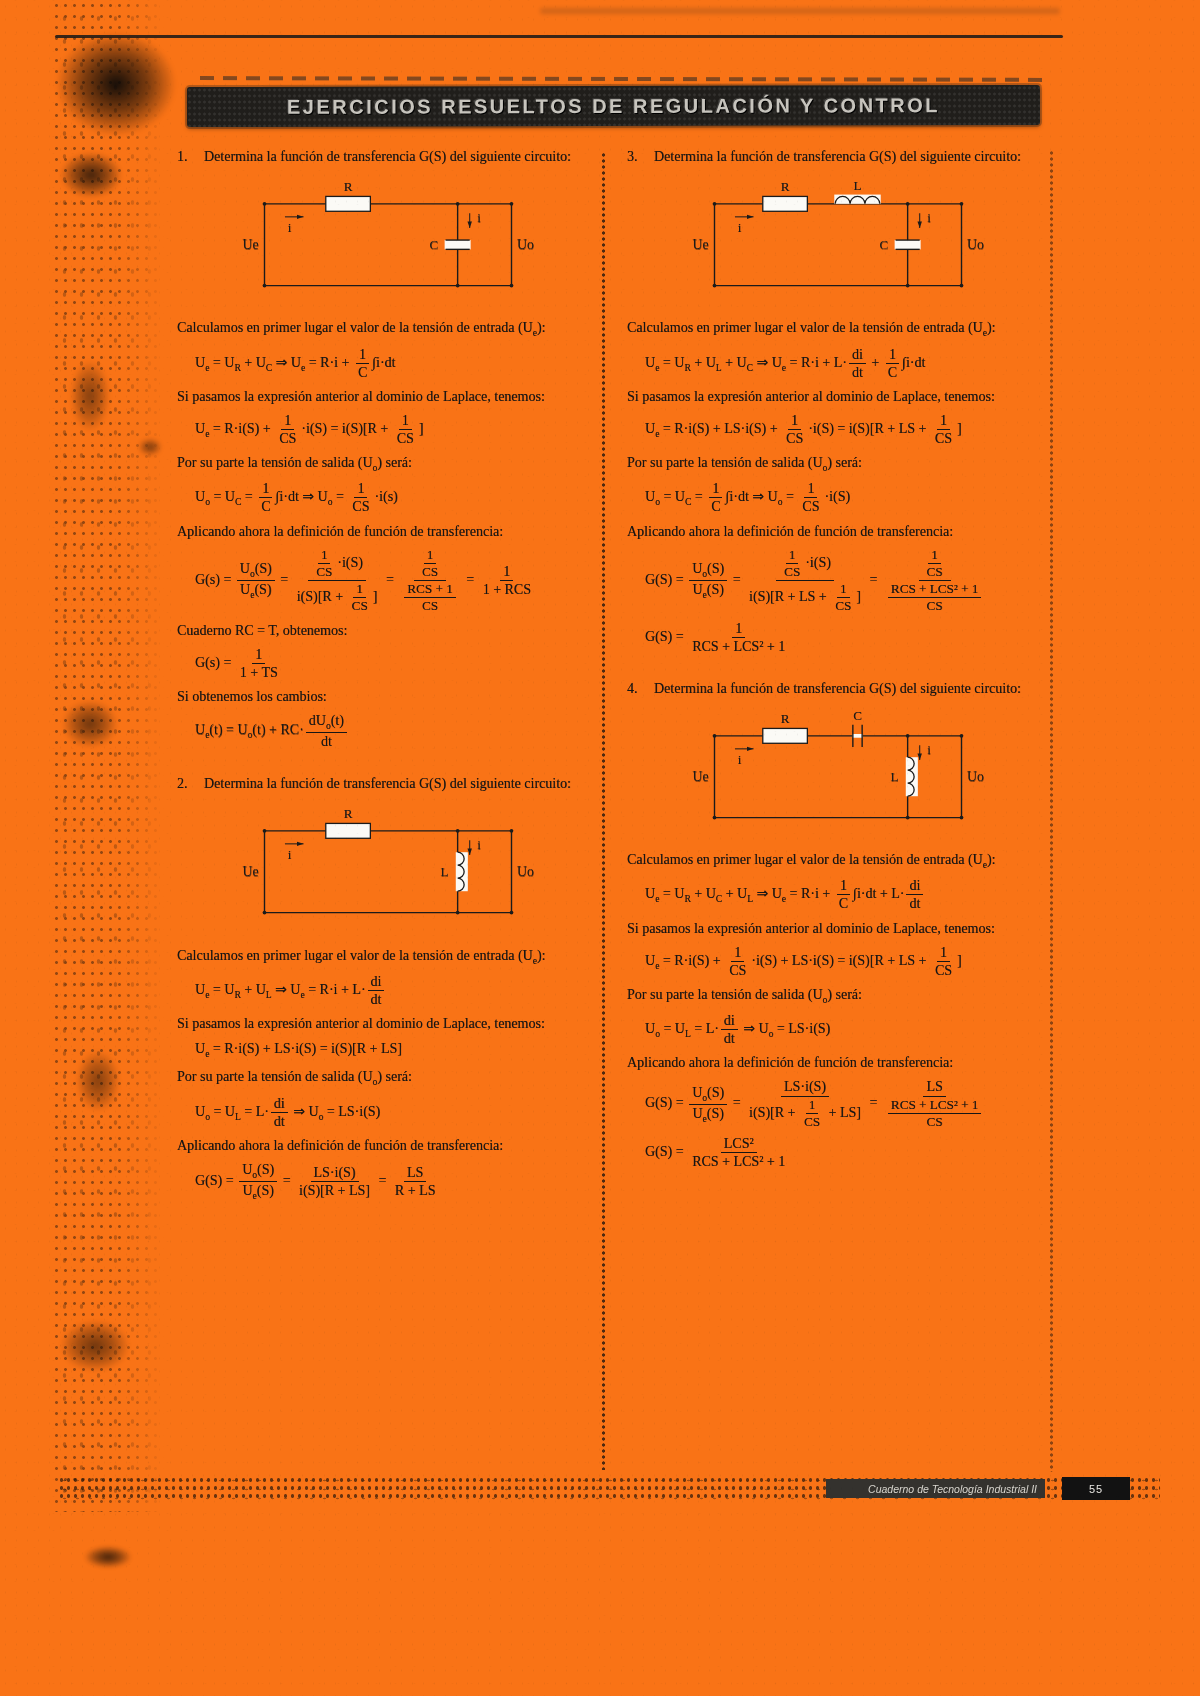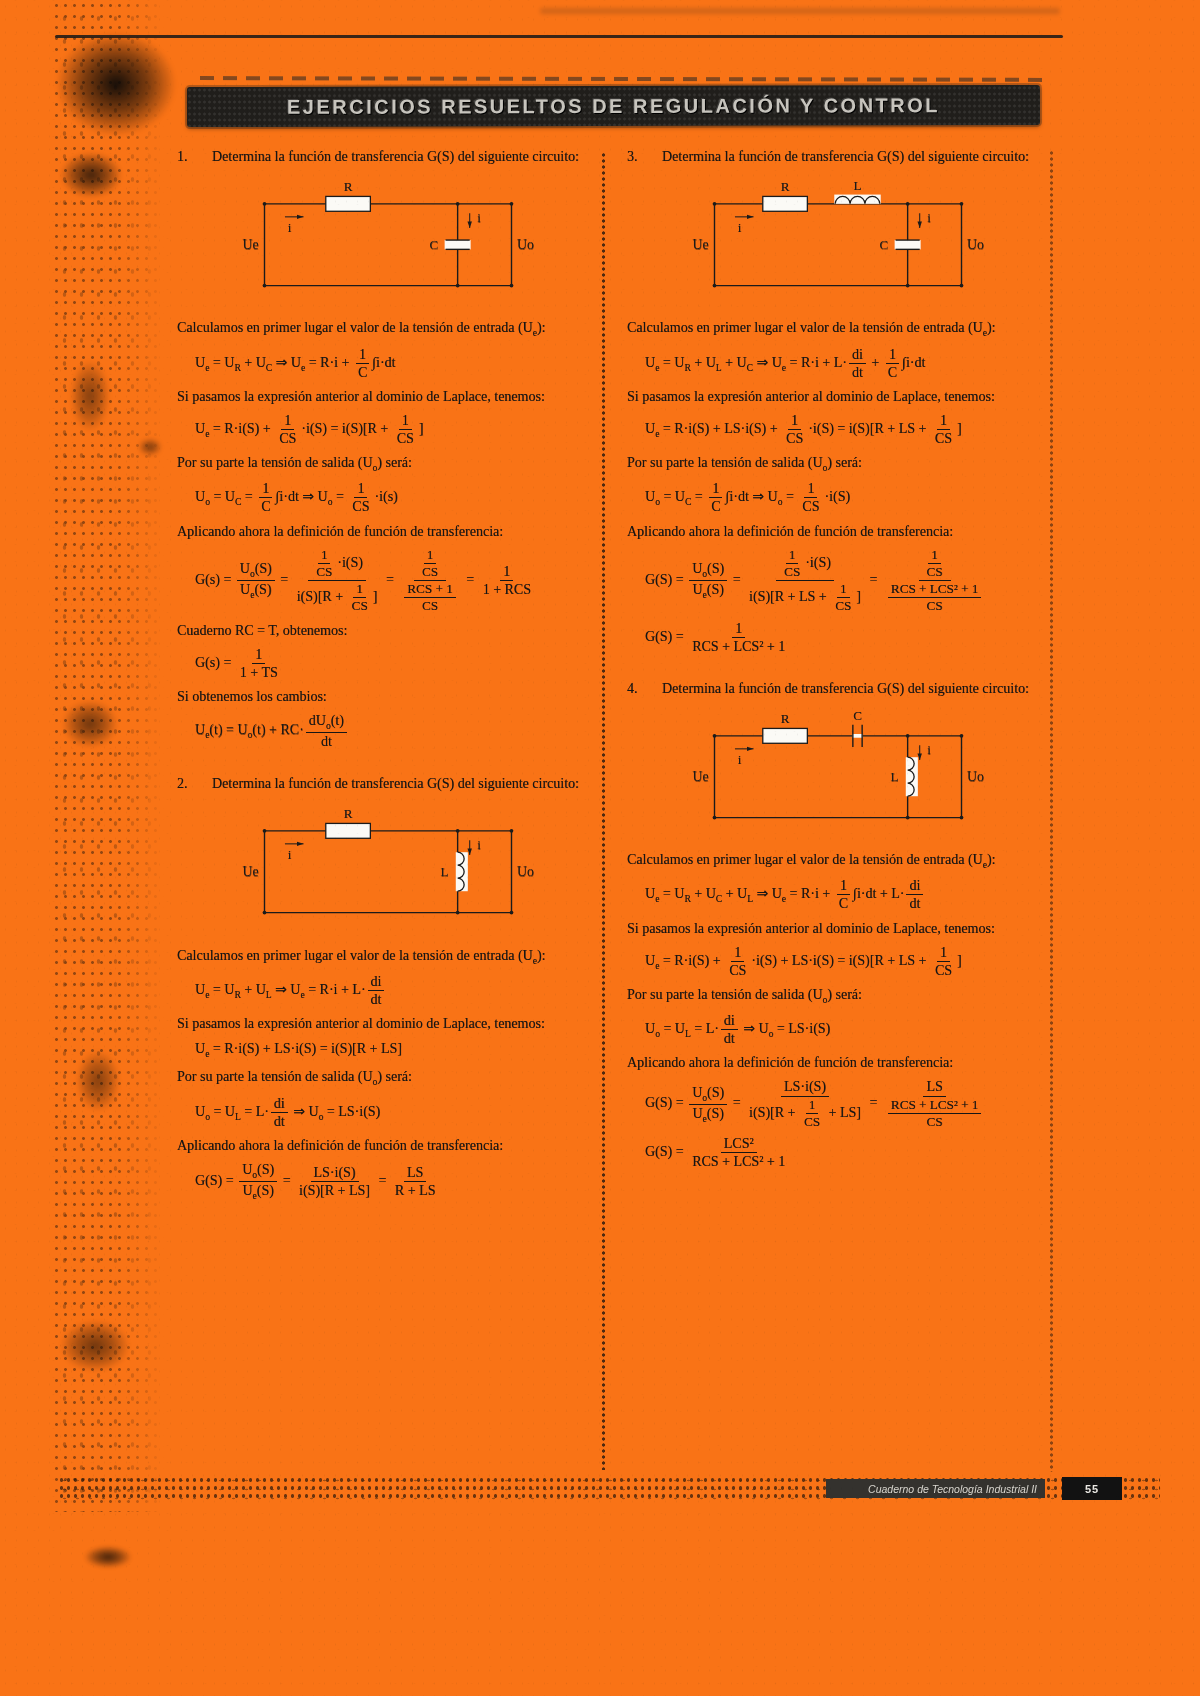--- a/index.html
+++ b/index.html
@@ -103,21 +103,21 @@
     position: absolute; top: 148px; width: 422px;
     font-size: 14px; line-height: 1.3;
     text-shadow: .3px .3px .5px rgba(10,10,10,.5);
   }
   .col-left  { left: 177px; }
   .col-right { left: 627px; }
   .exercise + .exercise { margin-top: 26px; }
 
   .ex-head { display: flex; gap: 9px; margin-bottom: 4px; }
   .ex-num { flex: 0 0 18px; }
-  .ex-title { flex: 1; margin-left: 8px; }
+  .ex-title { flex: 1; }
 
   .circuit { text-align: center; margin: 10px 0 6px; }
   .para { margin: 8px 0 4px; }
   .formula { margin: 7px 0 7px 18px; font-size: 14px; }
 
   .frac { display: inline-flex; flex-direction: column; align-items: center;
     vertical-align: middle; margin: 0 2px; }
   .frac .num { display: block; padding: 0 3px 1px; border-bottom: 1px solid #161616;
     line-height: 1.08; text-align: center; }
   .frac .den { display: block; padding: 1px 3px 0; line-height: 1.08; text-align: center; }
@@ -126,24 +126,24 @@
 
   
   .footer-strip {
     position: absolute; left: 826px; top: 1479px; width: 219px; height: 19px;
     background: #34322e; color: #d9d6cf; z-index: 5;
     display: flex; align-items: center; justify-content: flex-end;
     padding-right: 8px;
     font-family: "Liberation Sans", sans-serif; font-size: 10.5px; font-style: italic;
   }
   .footer-badge {
-    position: absolute; left: 1062px; top: 1477px; width: 60px; height: 23px;
+    position: absolute; left: 1062px; top: 1477px; width: 68px; height: 23px;
     background: #121212; color: #e9e7e2; z-index: 5;
     display: flex; align-items: center; justify-content: center;
-    font-family: "Liberation Sans", sans-serif; font-size: 11px; font-weight: bold;
+    font-family: "Liberation Sans", sans-serif; font-size: 11px; font-weight: normal;
     letter-spacing: 1px;
   }
 </style>
 </head>
 <body>
 
 <div class="page">
 
   <div class="noise-left"></div>
   <div class="blob blob-tl"></div>

